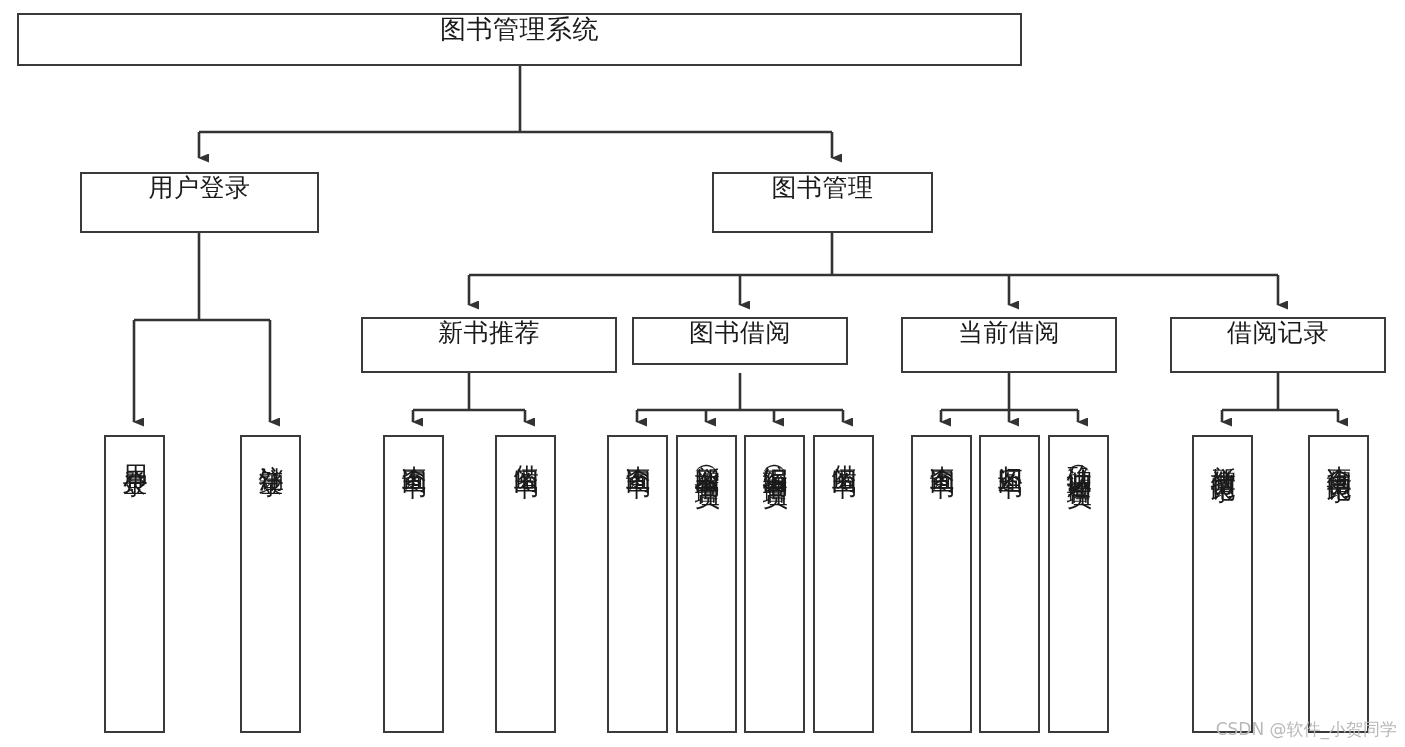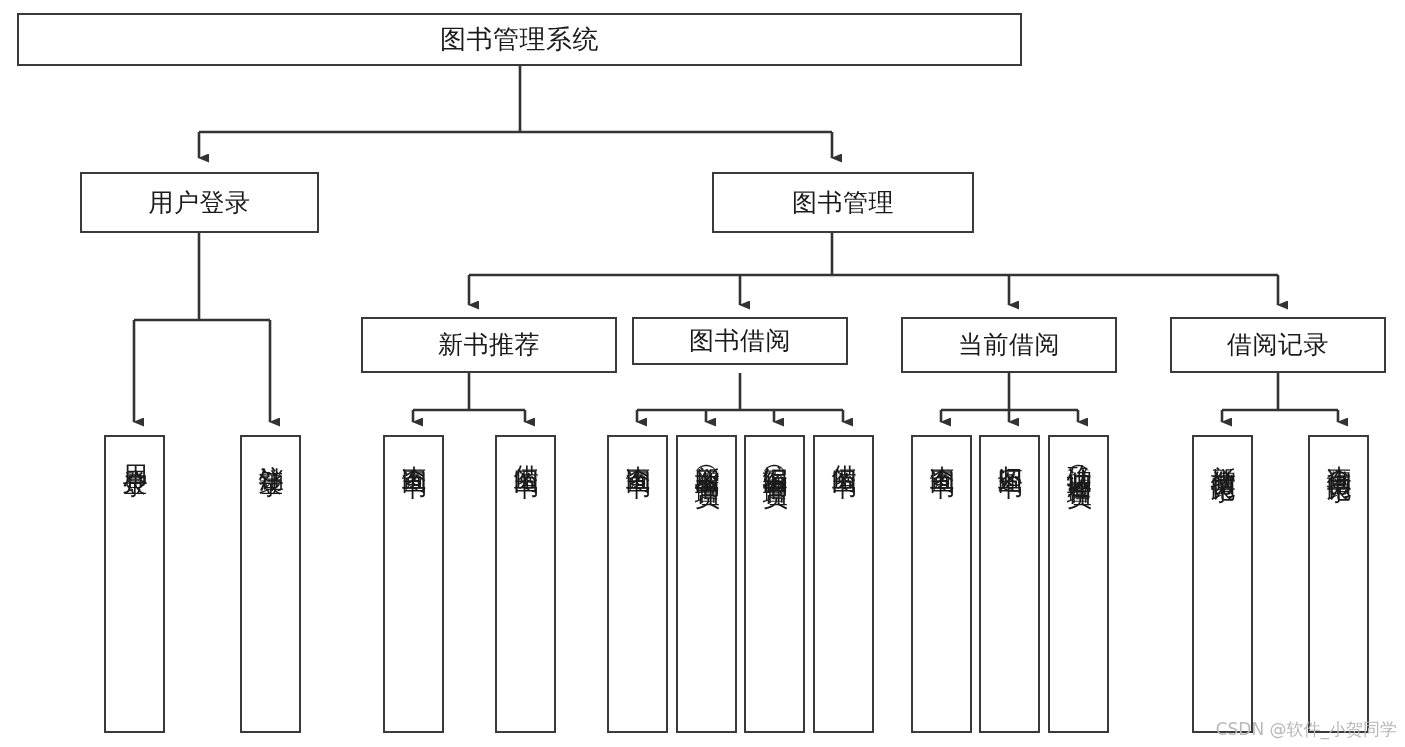--- a/index.html
+++ b/index.html
@@ -25,21 +25,20 @@
     width: 1405px;
     height: 747px;
     pointer-events: none;
   }
   .node {
     position: absolute;
     box-sizing: border-box;
     background: #ffffff;
     border: 2.2px solid #3a3a3a;
     display: flex;
-    align-items: center;
     justify-content: center;
     color: #1a1a1a;
   }
   .node-label {
     display: block;
     text-align: center;
     letter-spacing: 0.5px;
     white-space: nowrap;
   }
   
@@ -131,21 +130,21 @@
     </g>
   </svg>
 
   <div class="node horiz root" style="left:17px; top:13px; width:1005px; height:53px;">
     <span class="node-label">图书管理系统</span>
   </div>
 
   <div class="node horiz" style="left:80px; top:172px; width:239px; height:61px;">
     <span class="node-label">用户登录</span>
   </div>
-  <div class="node horiz" style="left:712px; top:172px; width:262px; height:61px;">
+  <div class="node horiz" style="left:712px; top:172px; width:221px; height:61px;">
     <span class="node-label">图书管理</span>
   </div>
 
   <div class="node horiz" style="left:361px; top:317px; width:256px; height:56px;">
     <span class="node-label">新书推荐</span>
   </div>
   <div class="node horiz" style="left:632px; top:317px; width:216px; height:48px;">
     <span class="node-label">图书借阅</span>
   </div>
   <div class="node horiz" style="left:901px; top:317px; width:216px; height:56px;">

